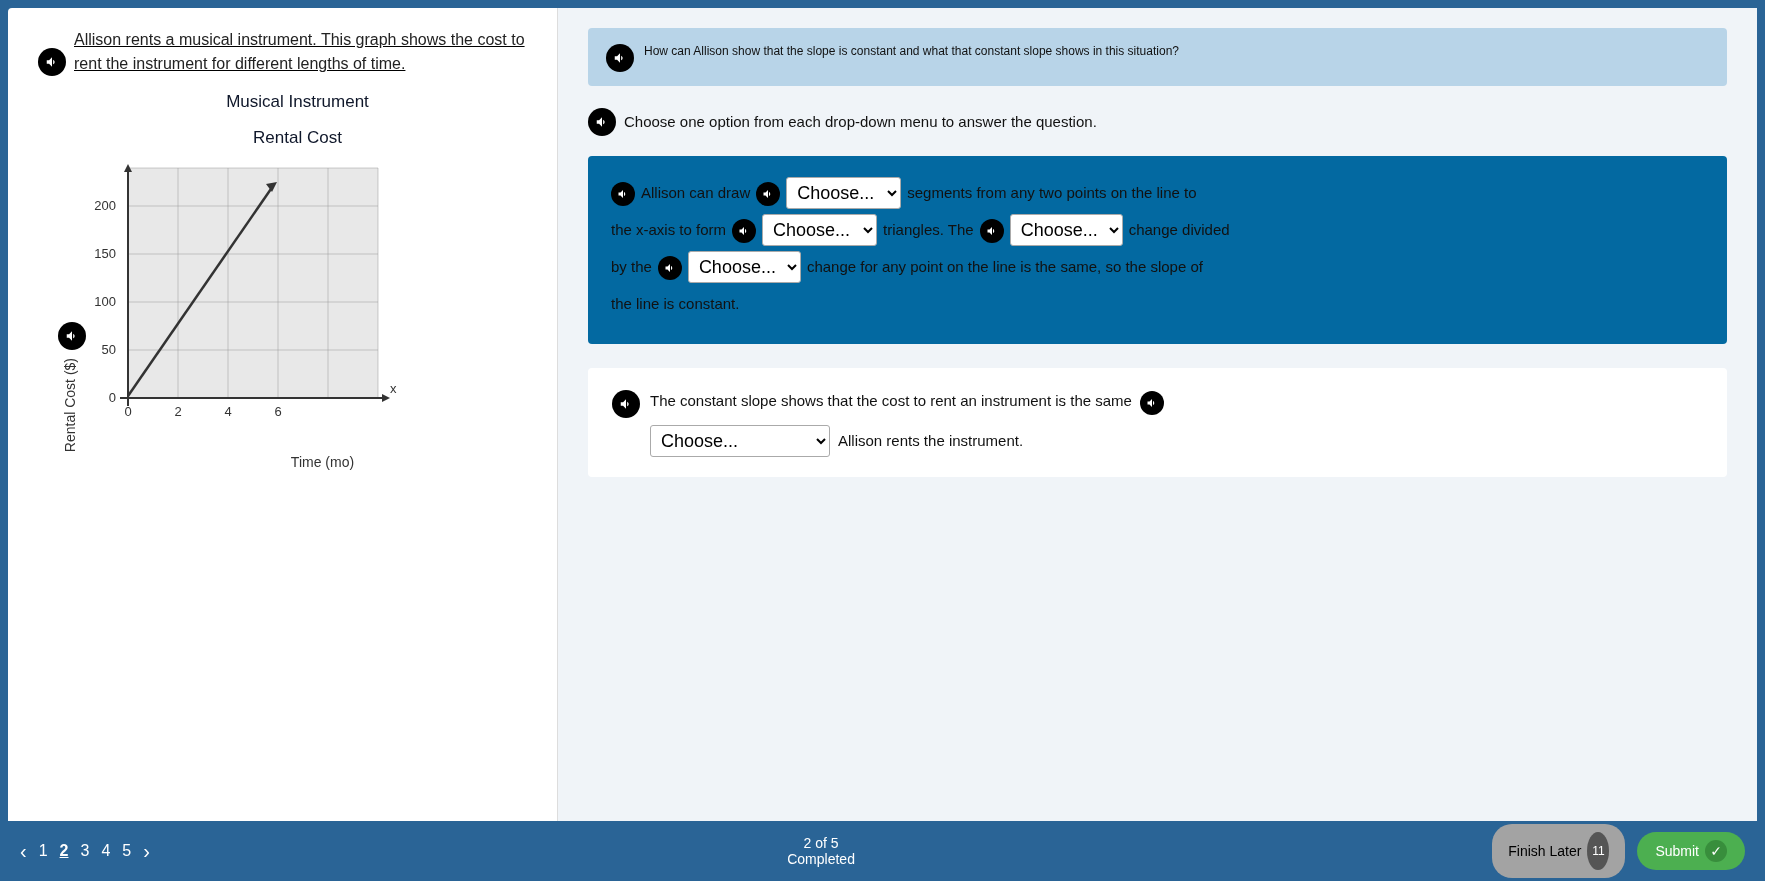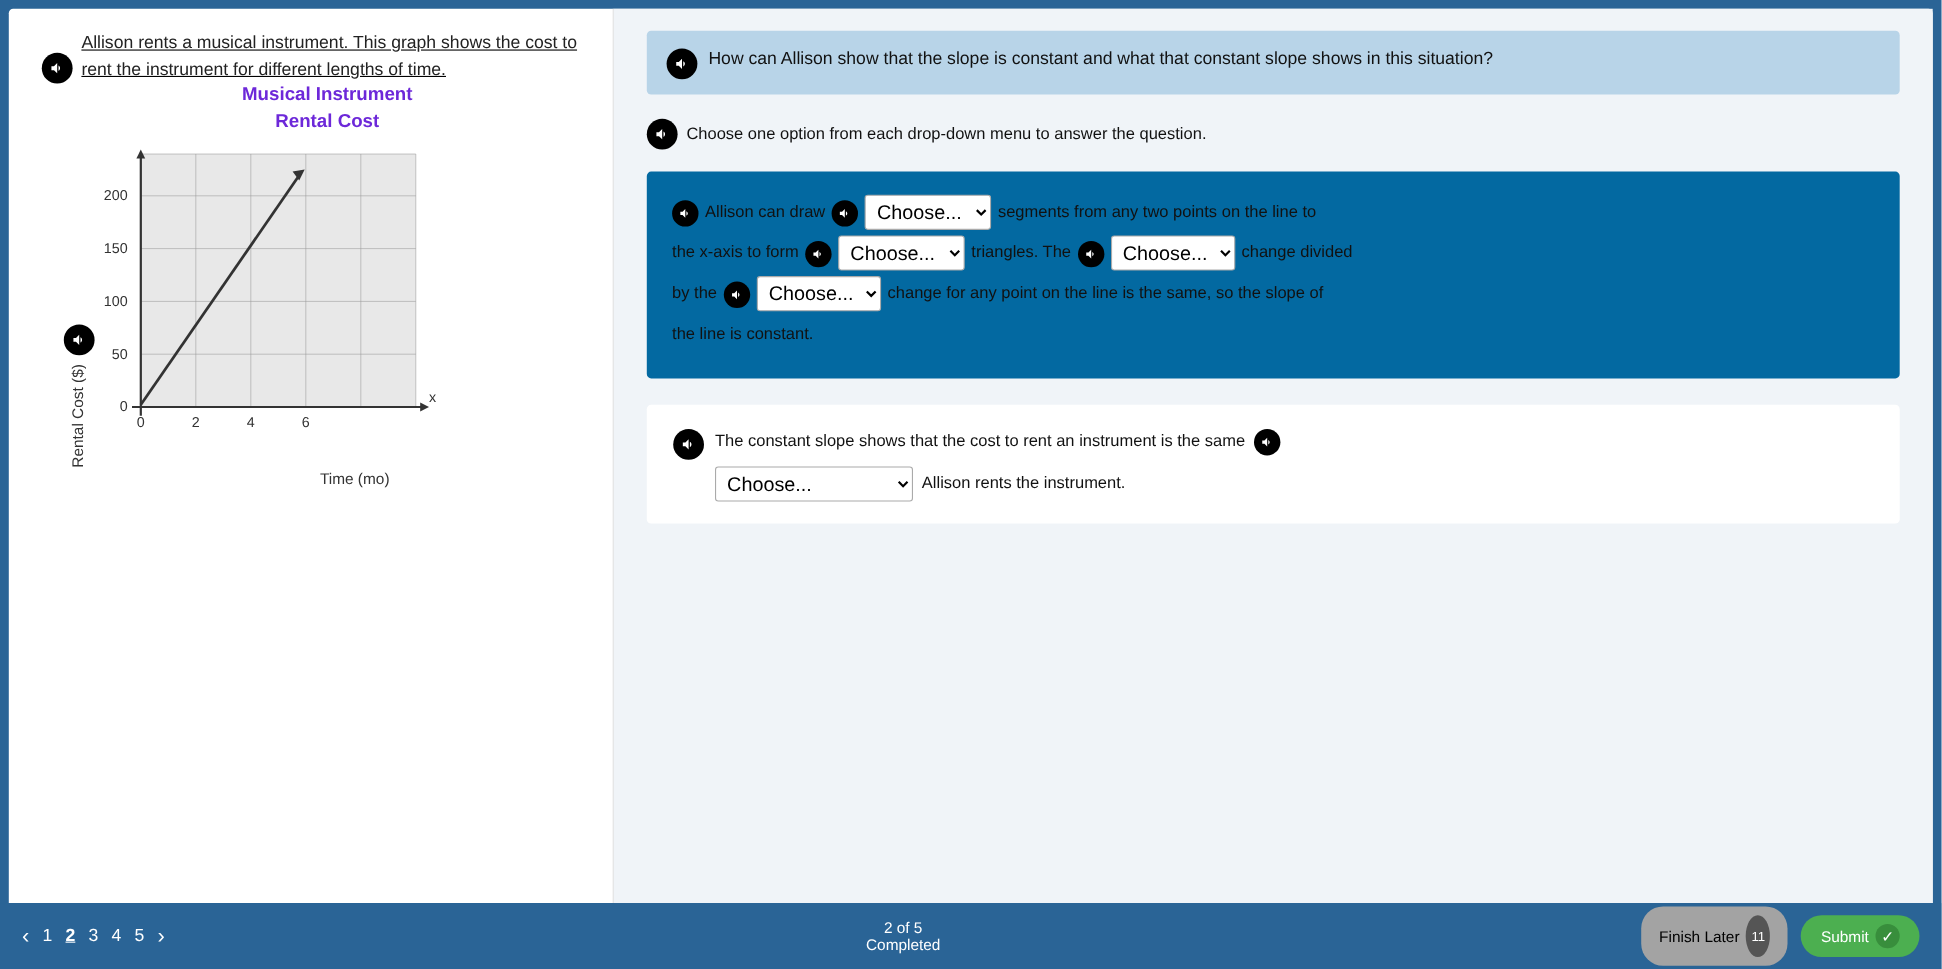--- a/index.html
+++ b/index.html
@@ -45,23 +45,24 @@
       fill: white;
     }
 
     .graph-container {
       margin-left: 20px;
     }
 
     .graph-title {
       text-align: center;
       font-size: 17px;
-      font-weight: bold;
+      font-weight: normal;
       margin-bottom: 4px;
-      color: #6d28d9;
+      color: #0f172a;
+      margin-top: 16px;
     }
 
     .graph-area {
       display: flex;
       align-items: flex-end;
     }
 
     .y-label {
       writing-mode: vertical-rl;
       transform: rotate(180deg);
@@ -86,21 +87,21 @@
     .right-panel {
       flex: 1;
       padding: 20px 30px;
       background: #f0f4f8;
     }
 
     .question-header {
       background: #b8d4e8;
       padding: 14px 18px;
       border-radius: 4px;
-      font-size: 16px;
+      font-size: 12px;
       color: #111;
       margin-bottom: 20px;
       display: flex;
       align-items: flex-start;
       gap: 10px;
       line-height: 1.5;
     }
 
     .instruction-row {
       display: flex;

